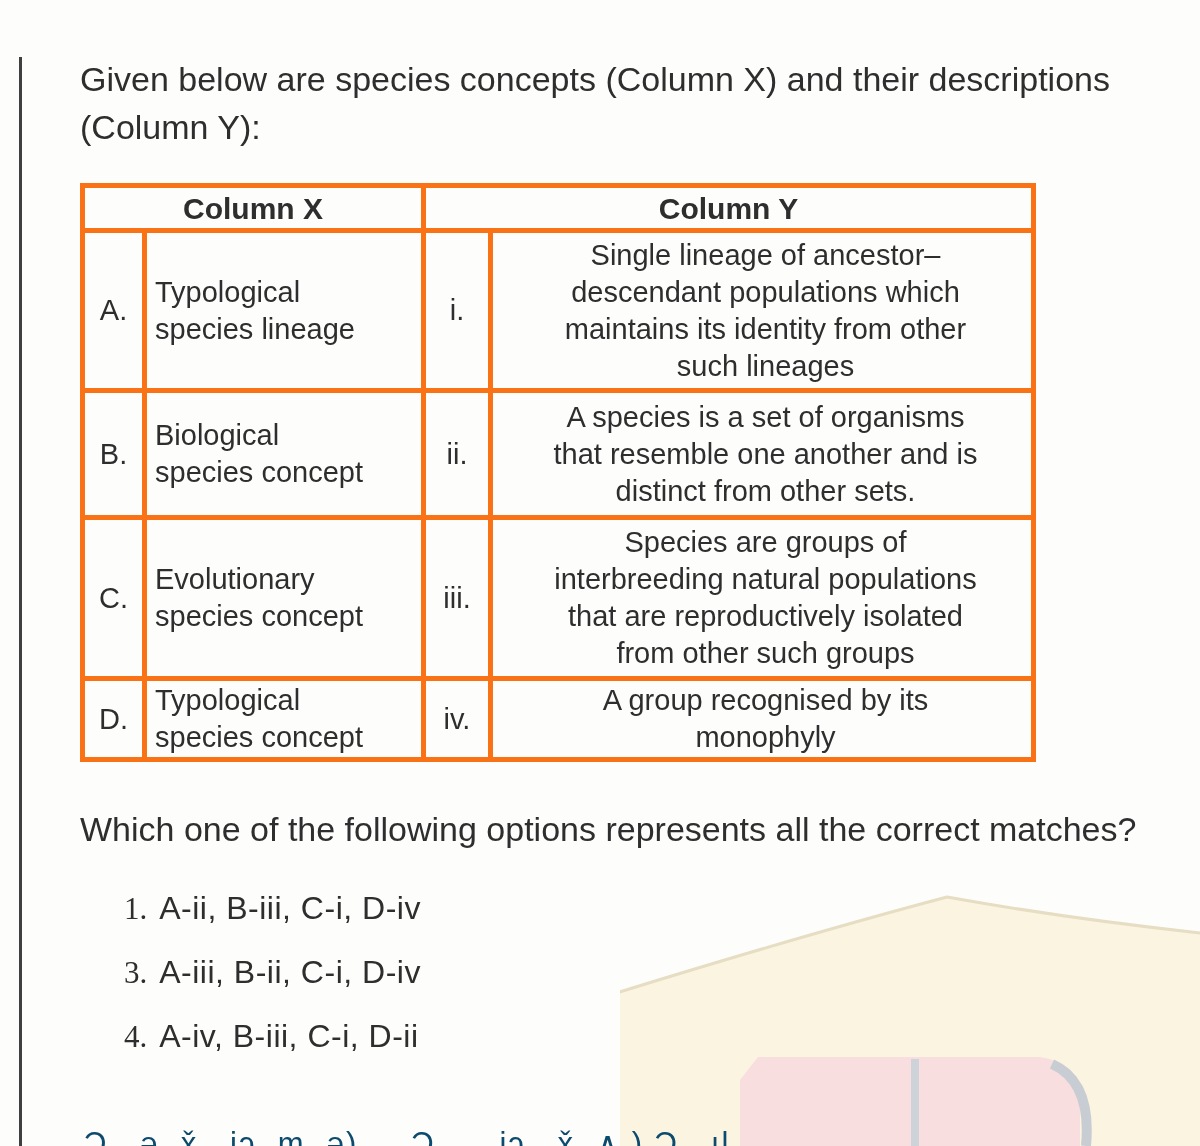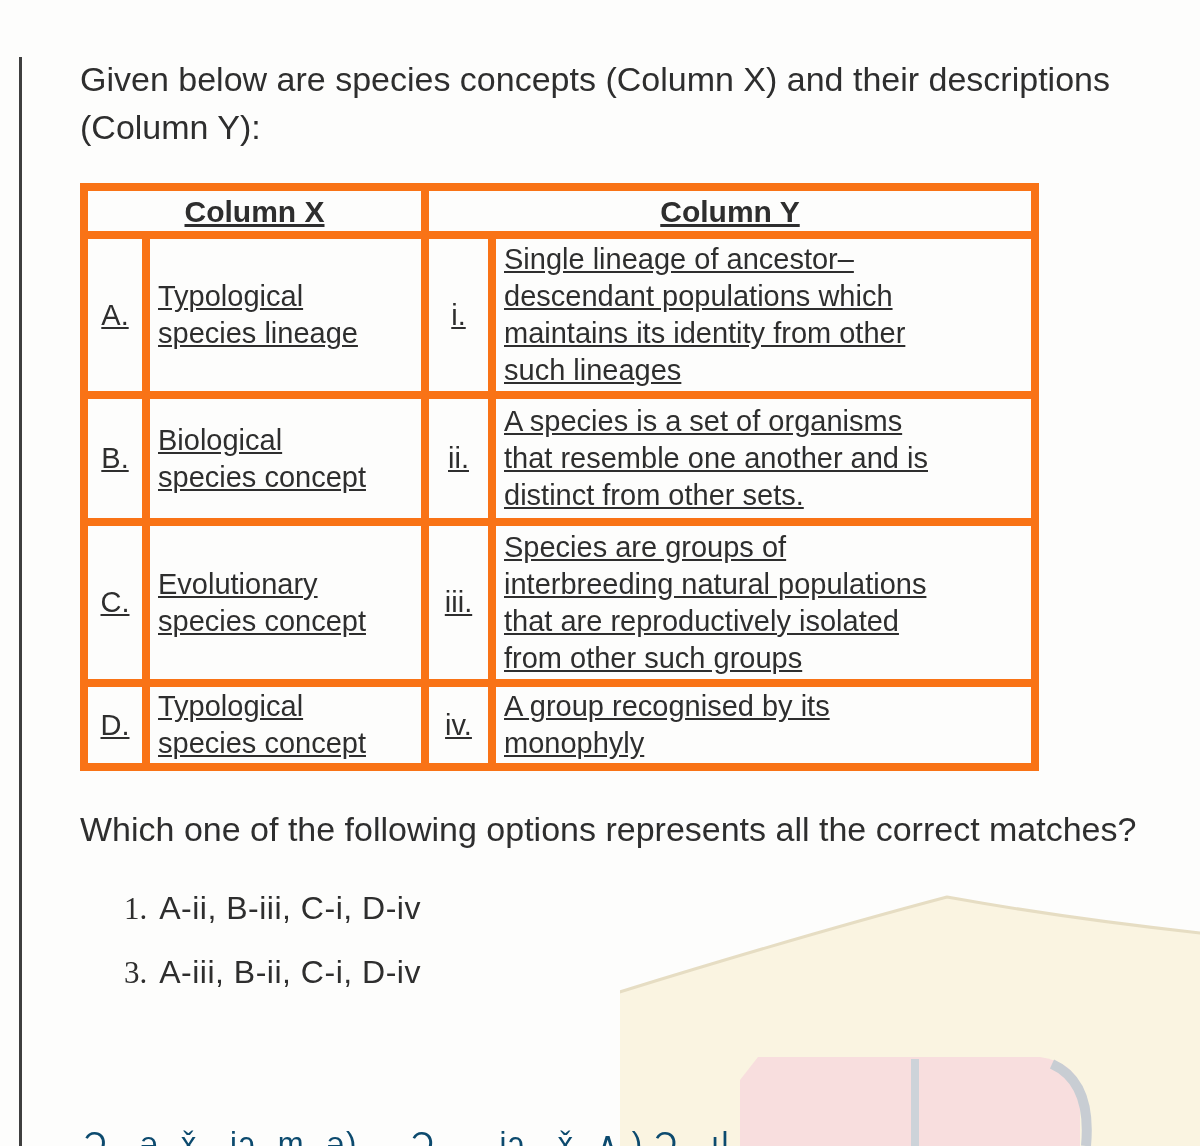--- a/index.html
+++ b/index.html
@@ -34,38 +34,37 @@
   }
   .qtable {
     position: absolute;
     left: 80px;
     top: 183px;
     border-collapse: collapse;
     z-index: 2;
     table-layout: fixed;
   }
   .qtable th, .qtable td {
-    border: 8px solid #f97316;
+    border: 5px solid #f97316;
     font-size: 29px;
     line-height: 37px;
     vertical-align: middle;
     overflow: hidden;
-    text-decoration: underline;
   }
   .qtable th {
     font-size: 30px;
     font-weight: bold;
     height: 38px;
     text-align: center;
     border-bottom-width: 4px;
   }
   .cell-letter { text-align: center; }
   .cell-concept { padding-left: 8px; white-space: pre-line; }
   .cell-numeral { text-align: center; }
-  .cell-desc { padding-left: 8px; white-space: pre-line; }
+  .cell-desc { padding-left: 8px; white-space: pre-line; text-align: center; }
   .row-a { height: 160px; }
   .row-b { height: 127px; }
   .row-c { height: 161px; }
   .row-d { height: 81px; }
   .question {
     position: absolute;
     left: 80px;
     top: 806px;
     width: 1400px;
     font-size: 34px;
@@ -181,20 +180,23 @@
 
 <div class="question">Which one of the following options represents all the correct matches?</div>
 
 <ol class="options">
   <li class="option">
     <span class="option-number">1.</span><span class="option-text">A-ii, B-iii, C-i, D-iv</span>
   </li>
   <li class="option">
     <span class="option-number">3.</span><span class="option-text">A-iii, B-ii, C-i, D-iv</span>
   </li>
+  <li class="option">
+    <span class="option-number">4.</span><span class="option-text">A-iv, B-iii, C-i, D-ii</span>
+  </li>
 </ol>
 
 <div class="watermark">
   <svg width="580" height="266" viewBox="0 0 580 266" xmlns="http://www.w3.org/2000/svg">
     <path d="M -20 118 Q 180 56 327 17 Q 455 40 600 55 L 600 270 L -20 270 Z" fill="#faf4e1"></path>
     <path d="M -20 118 Q 180 56 327 17 Q 455 40 600 55" fill="none" stroke="#e6ddc3" stroke-width="3"></path>
     <path d="M 120 200 L 138 177 L 420 177 Q 452 182 460 205 L 460 266 L 120 266 Z" fill="#f8dede"></path>
     <rect x="291" y="179" width="8" height="87" fill="#cdd3d9"></rect>
     <path d="M 432 184 Q 472 202 466 266" fill="none" stroke="#c8cdd3" stroke-width="10"></path>
   </svg>

